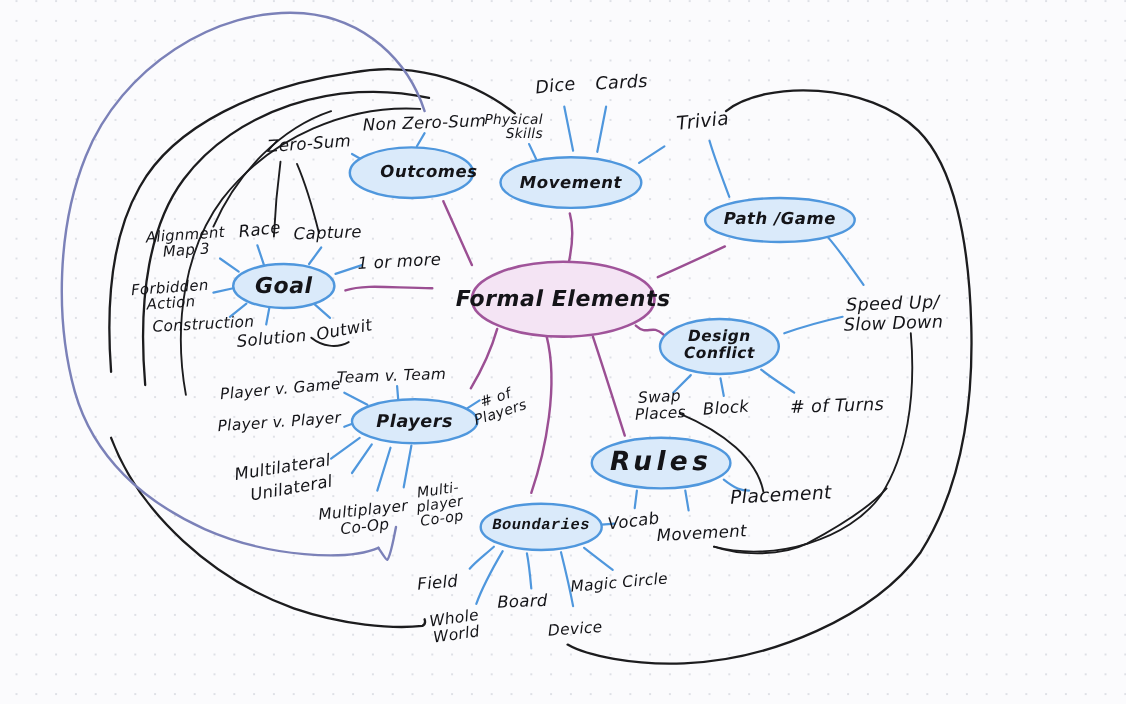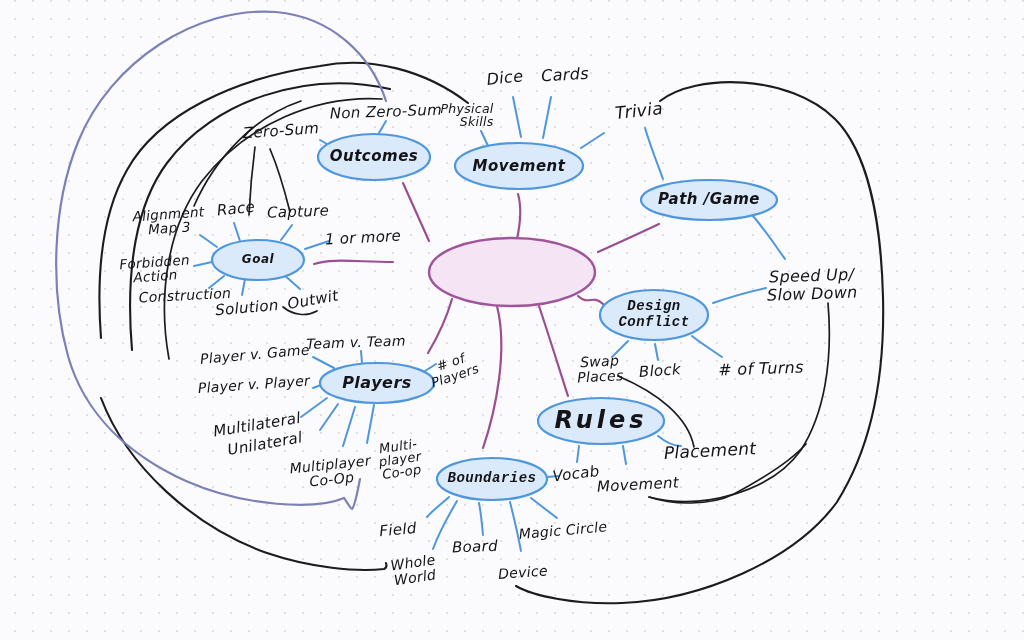--- a/index.html
+++ b/index.html
@@ -99,25 +99,26 @@
     <ellipse class="node-blue" cx="374" cy="157" rx="56" ry="23"></ellipse>
     <ellipse class="node-blue" cx="519" cy="166" rx="64" ry="23"></ellipse>
     <ellipse class="node-blue" cx="709" cy="200" rx="68" ry="20"></ellipse>
     <ellipse class="node-blue" cx="258" cy="260" rx="46" ry="20"></ellipse>
     <ellipse class="node-blue" cx="654" cy="315" rx="54" ry="25"></ellipse>
     <ellipse class="node-blue" cx="377" cy="383" rx="57" ry="20"></ellipse>
     <ellipse class="node-blue" cx="601" cy="421" rx="63" ry="23"></ellipse>
     <ellipse class="node-blue" cx="492" cy="479" rx="55" ry="21"></ellipse>
   </svg>
 
-  <div class="lbl node-lbl" style="left:374px;top:156px;font-size:15px;">Outcomes</div>
+  <div class="lbl node-lbl" style="left:512px;top:271px;font-size:20px;">Formal Elements</div>
+  <div class="lbl node-lbl" style="left:390px;top:156px;font-size:15px;">Outcomes</div>
   <div class="lbl node-lbl" style="left:519px;top:166px;font-size:15px;">Movement</div>
   <div class="lbl node-lbl" style="left:709px;top:199px;font-size:15px;">Path /Game</div>
-  <div class="lbl node-lbl" style="left:258px;top:260px;font-size:12px;">Goal</div>
-  <div class="lbl node-lbl" style="left:654px;top:314px;font-size:14px;line-height:1.15;font-family:Liberation Mono, monospace;">Design
+  <div class="lbl node-lbl" style="left:258px;top:260px;font-size:20px;">Goal</div>
+  <div class="lbl node-lbl" style="left:654px;top:314px;font-size:14px;line-height:1.15;">Design
 Conflict</div>
   <div class="lbl node-lbl" style="left:377px;top:383px;font-size:16px;">Players</div>
   <div class="lbl node-lbl" style="left:601px;top:420px;font-size:24px;letter-spacing:4px;">Rules</div>
   <div class="lbl node-lbl" style="left:492px;top:479px;font-size:14px;font-family:Liberation Mono, monospace;">Boundaries</div>
 
   <div class="lbl" style="left:386px;top:112px;font-size:15px;transform:translate(-50%,-50%) rotate(-2deg);">Non Zero-Sum</div>
   <div class="lbl" style="left:281px;top:131px;font-size:15px;transform:translate(-50%,-50%) rotate(-4deg);">Zero-Sum</div>
   <div class="lbl" style="left:467px;top:115px;font-size:12.5px;text-align:right;line-height:1.05;">Physical
 Skills</div>
   <div class="lbl" style="left:505px;top:78px;font-size:16px;transform:translate(-50%,-50%) rotate(-6deg);">Dice</div>

